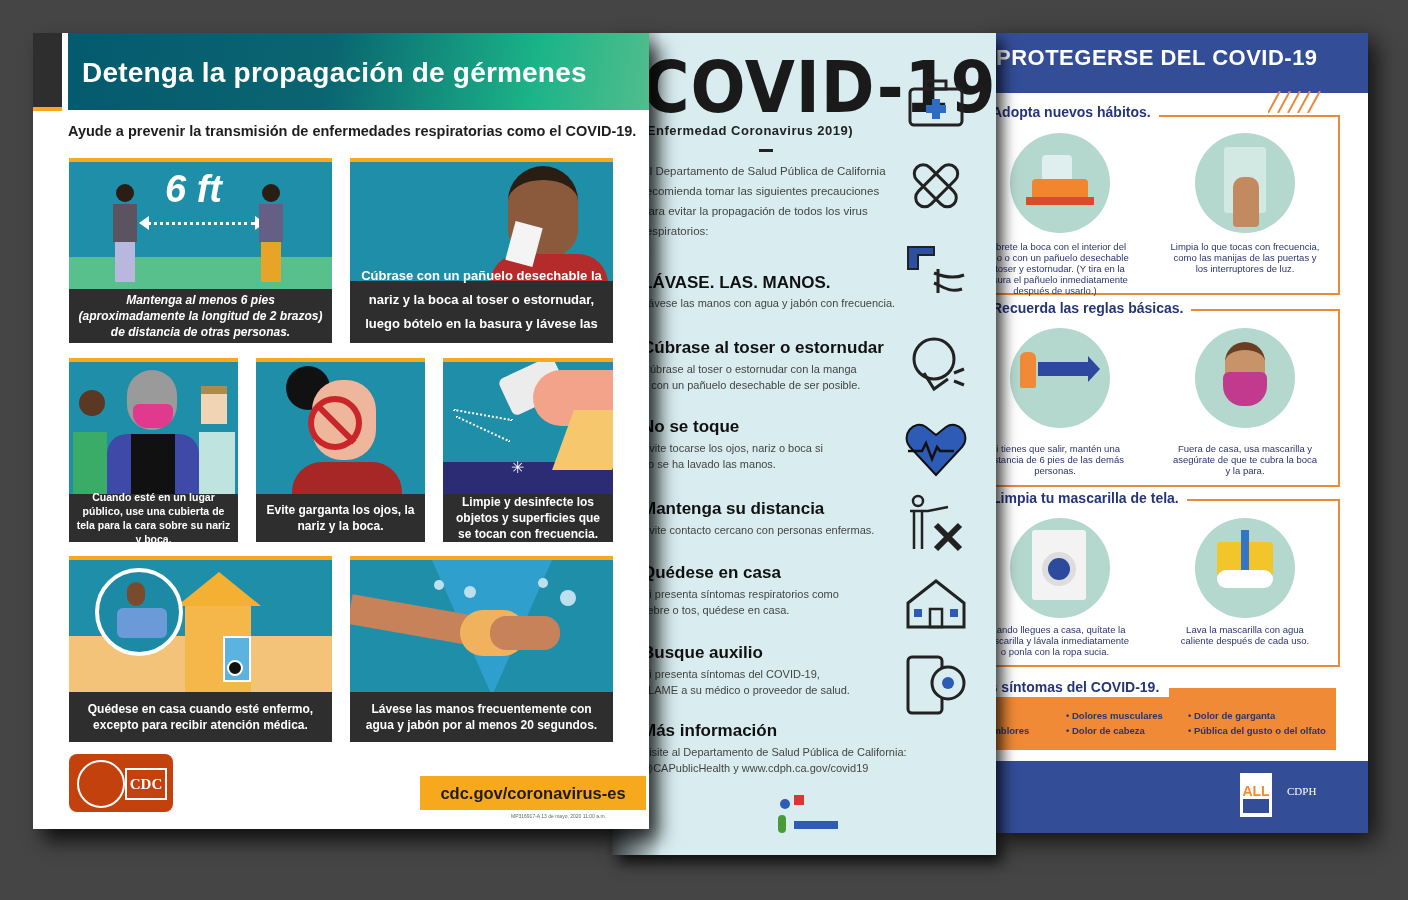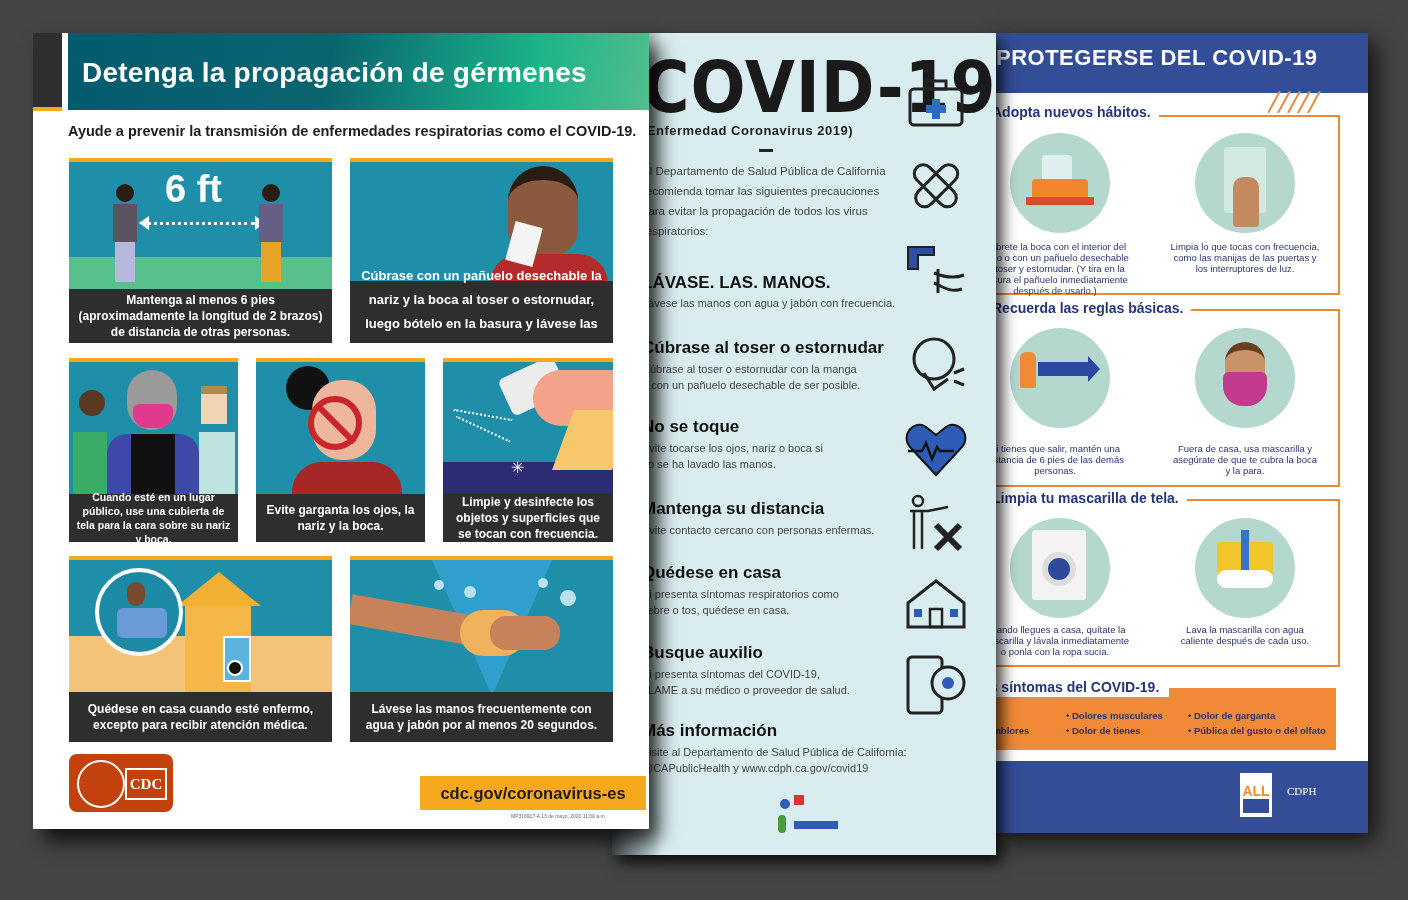--- a/index.html
+++ b/index.html
@@ -99,21 +99,21 @@
   </div>
   <div class="cap" style="left:-10px;top:591px;">Cuando llegues a casa, quítate la mascarilla y lávala inmediatamente o ponla con la ropa sucia.</div>
   <div class="cap" style="left:180px;top:591px;">Lava la mascarilla con agua caliente después de cada uso.</div>
 
   <div class="sym"></div>
   <div class="sym-title">
     <span style="margin-left:-70px;">Conoce los síntomas del COVID-19.</span>
   </div>
   <div class="sym-item" style="left:-8px;top:692px;">Temblores</div>
   <div class="sym-item" style="left:76px;top:677px;">• <span>Dolores musculares</span></div>
-  <div class="sym-item" style="left:76px;top:692px;">• <span>Dolor de tienes</span></div>
+  <div class="sym-item" style="left:76px;top:692px;">• <span>Dolor de cabeza</span></div>
   <div class="sym-item" style="left:198px;top:677px;">• <span>Dolor de garganta</span></div>
   <div class="sym-item" style="left:198px;top:692px;">• <span>Pública del gusto o del olfato</span></div>
 
   <div class="ftr">
     <div style="position:absolute;left:250px;top:12px;width:32px;height:44px;background:#fff;">
       <div style="position:absolute;left:2px;top:10px;width:28px;font-size:14px;font-weight:bold;color:#f08a36;text-align:center;">ALL</div>
       <div style="position:absolute;left:3px;top:26px;width:26px;height:14px;background:#334d97;"></div>
     </div>
     <div style="position:absolute;left:297px;top:24px;color:#fff;font-size:11px;font-family:'Liberation Serif',serif;">CDPH</div>
   </div>
@@ -196,21 +196,21 @@
   </div>
   <div class="shade"></div>
 </div>
 
 <div id="p1" class="poster">
   <div class="corner"></div>
   <div class="title-bar"></div>
   <div class="title">Detenga la propagación de gérmenes</div>
   <div class="subtitle">Ayude a prevenir la transmisión de enfermedades respiratorias como el COVID-19.</div>
 
-  <div class="card" style="left:36px;top:125px;width:263px;height:185px;">
+  <div class="card" style="left:36px;top:125px;width:263px;height:185px;font-style:italic;">
     <div style="position:absolute;left:0;top:95px;width:100%;height:40px;background:#57c08c;"></div>
     <div style="position:absolute;left:96px;top:6px;color:#fff;font-weight:bold;font-size:38px;">6 ft</div>
     <div style="position:absolute;left:78px;top:60px;width:108px;border-top:3px dotted #fff;"></div>
     <div style="position:absolute;left:70px;top:54px;width:0;height:0;border-top:7px solid transparent;border-bottom:7px solid transparent;border-right:10px solid #fff;"></div>
     <div style="position:absolute;left:186px;top:54px;width:0;height:0;border-top:7px solid transparent;border-bottom:7px solid transparent;border-left:10px solid #fff;"></div>
     <div style="position:absolute;left:44px;top:22px;width:24px;height:100px;">
       <div style="width:18px;height:18px;border-radius:50%;background:#2a1d14;margin-left:3px;"></div>
       <div style="width:24px;height:38px;background:#5b5460;margin-top:2px;"></div>
       <div style="width:20px;height:40px;background:#b8b7dd;margin-left:2px;"></div>
     </div>

